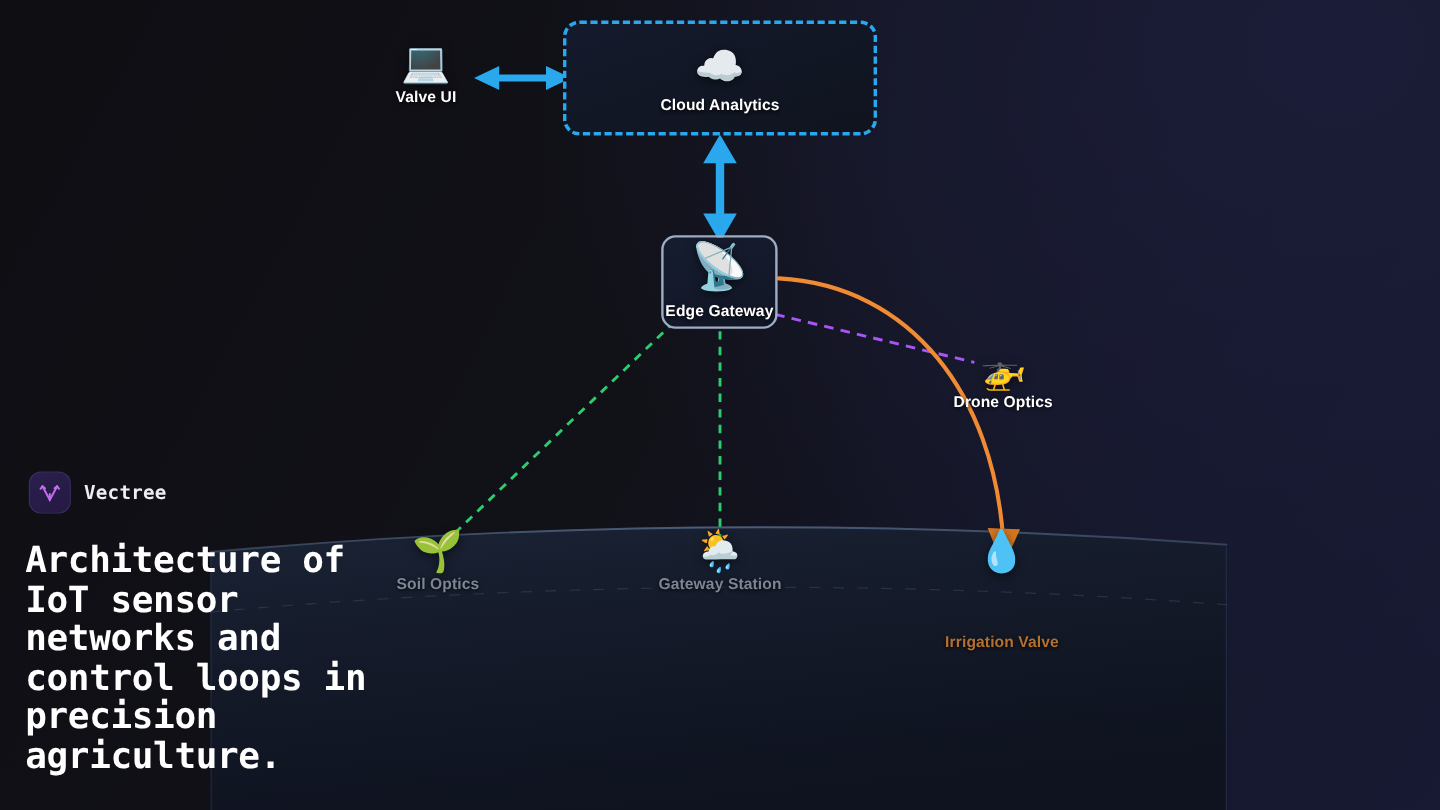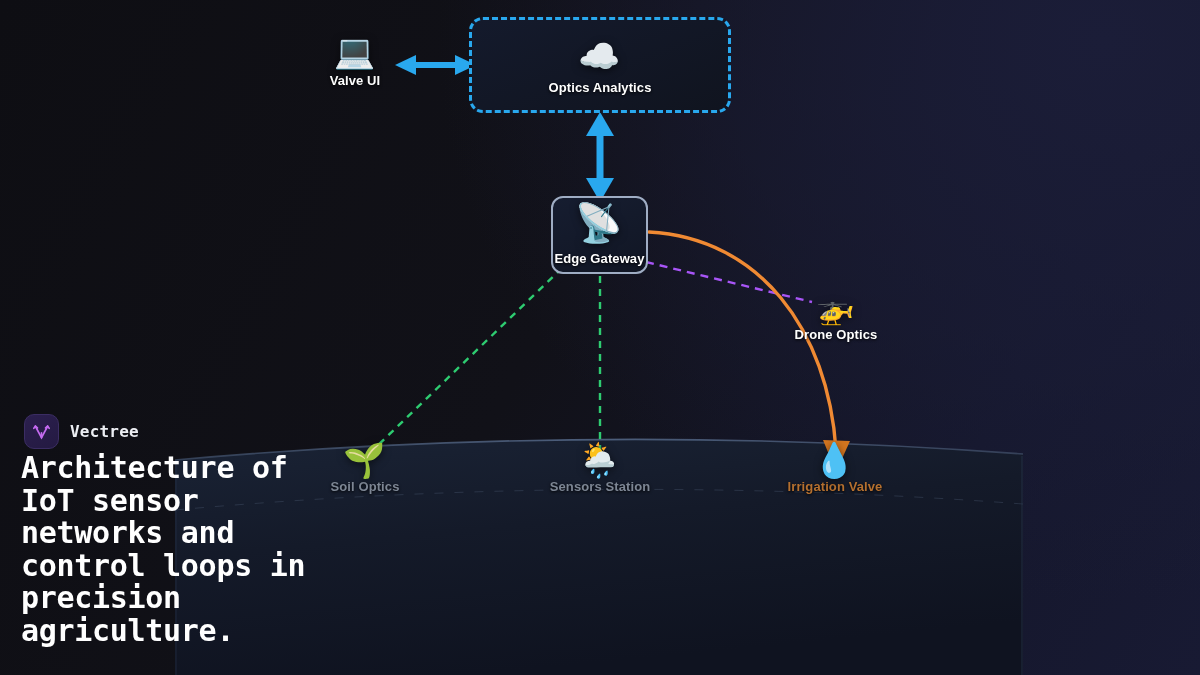--- a/index.html
+++ b/index.html
@@ -119,27 +119,27 @@
   #node-soil { left: 315px; top: 443px; width: 100px; gap: 2px; }
   #node-soil .node-emoji { font-size: 34px; }
   #node-soil .node-label { color: #7d8694; }
 
   #node-weather { left: 550px; top: 443px; width: 100px; gap: 2px; }
   #node-weather .node-emoji { font-size: 34px; }
   #node-weather .node-label { color: #7d8694; }
 
   #node-irrigation { left: 785px; top: 443px; width: 100px; gap: 2px; }
   #node-irrigation .node-emoji { font-size: 34px; }
-  #node-irrigation .node-label { color: #b5702f; }
+  #node-irrigation .node-label { color: #b5702f; margin-top: 48px; }
 
   
   #brand {
     position: absolute;
     left: 24px;
-    top: 414px;
+    top: 393px;
     display: flex;
     align-items: center;
     gap: 11px;
   }
   #brand-logo {
     width: 35px;
     height: 35px;
     border-radius: 10px;
     background: linear-gradient(150deg, #2b1f4e 0%, #241a42 100%);
     border: 1px solid #3b2d63;
@@ -239,41 +239,41 @@
     </g>
   </svg>
 
   <div class="node" id="node-farmer">
     <div class="node-emoji">💻</div>
     <div class="node-label">Valve UI</div>
   </div>
 
   <div class="node" id="node-cloud">
     <div class="node-emoji">☁️</div>
-    <div class="node-label">Optics Analytics</div>
+    <div class="node-label">Cloud Analytics</div>
   </div>
 
   <div class="node" id="node-gateway">
     <div class="node-emoji">📡</div>
     <div class="node-label">Edge Gateway</div>
   </div>
 
   <div class="node" id="node-drone">
     <div class="node-emoji">🚁</div>
     <div class="node-label">Drone Optics</div>
   </div>
 
   <div class="node" id="node-soil">
     <div class="node-emoji">🌱</div>
     <div class="node-label">Soil Optics</div>
   </div>
 
   <div class="node" id="node-weather">
     <div class="node-emoji">🌦️</div>
-    <div class="node-label">Sensors Station</div>
+    <div class="node-label">Gateway Station</div>
   </div>
 
   <div class="node" id="node-irrigation">
     <div class="node-emoji">💧</div>
     <div class="node-label">Irrigation Valve</div>
   </div>
 
   <div id="brand">
     <div id="brand-logo">
       <svg width="21" height="21" viewBox="0 0 24 24" fill="none" stroke="#c46bf0" stroke-width="1.9" stroke-linecap="round">

